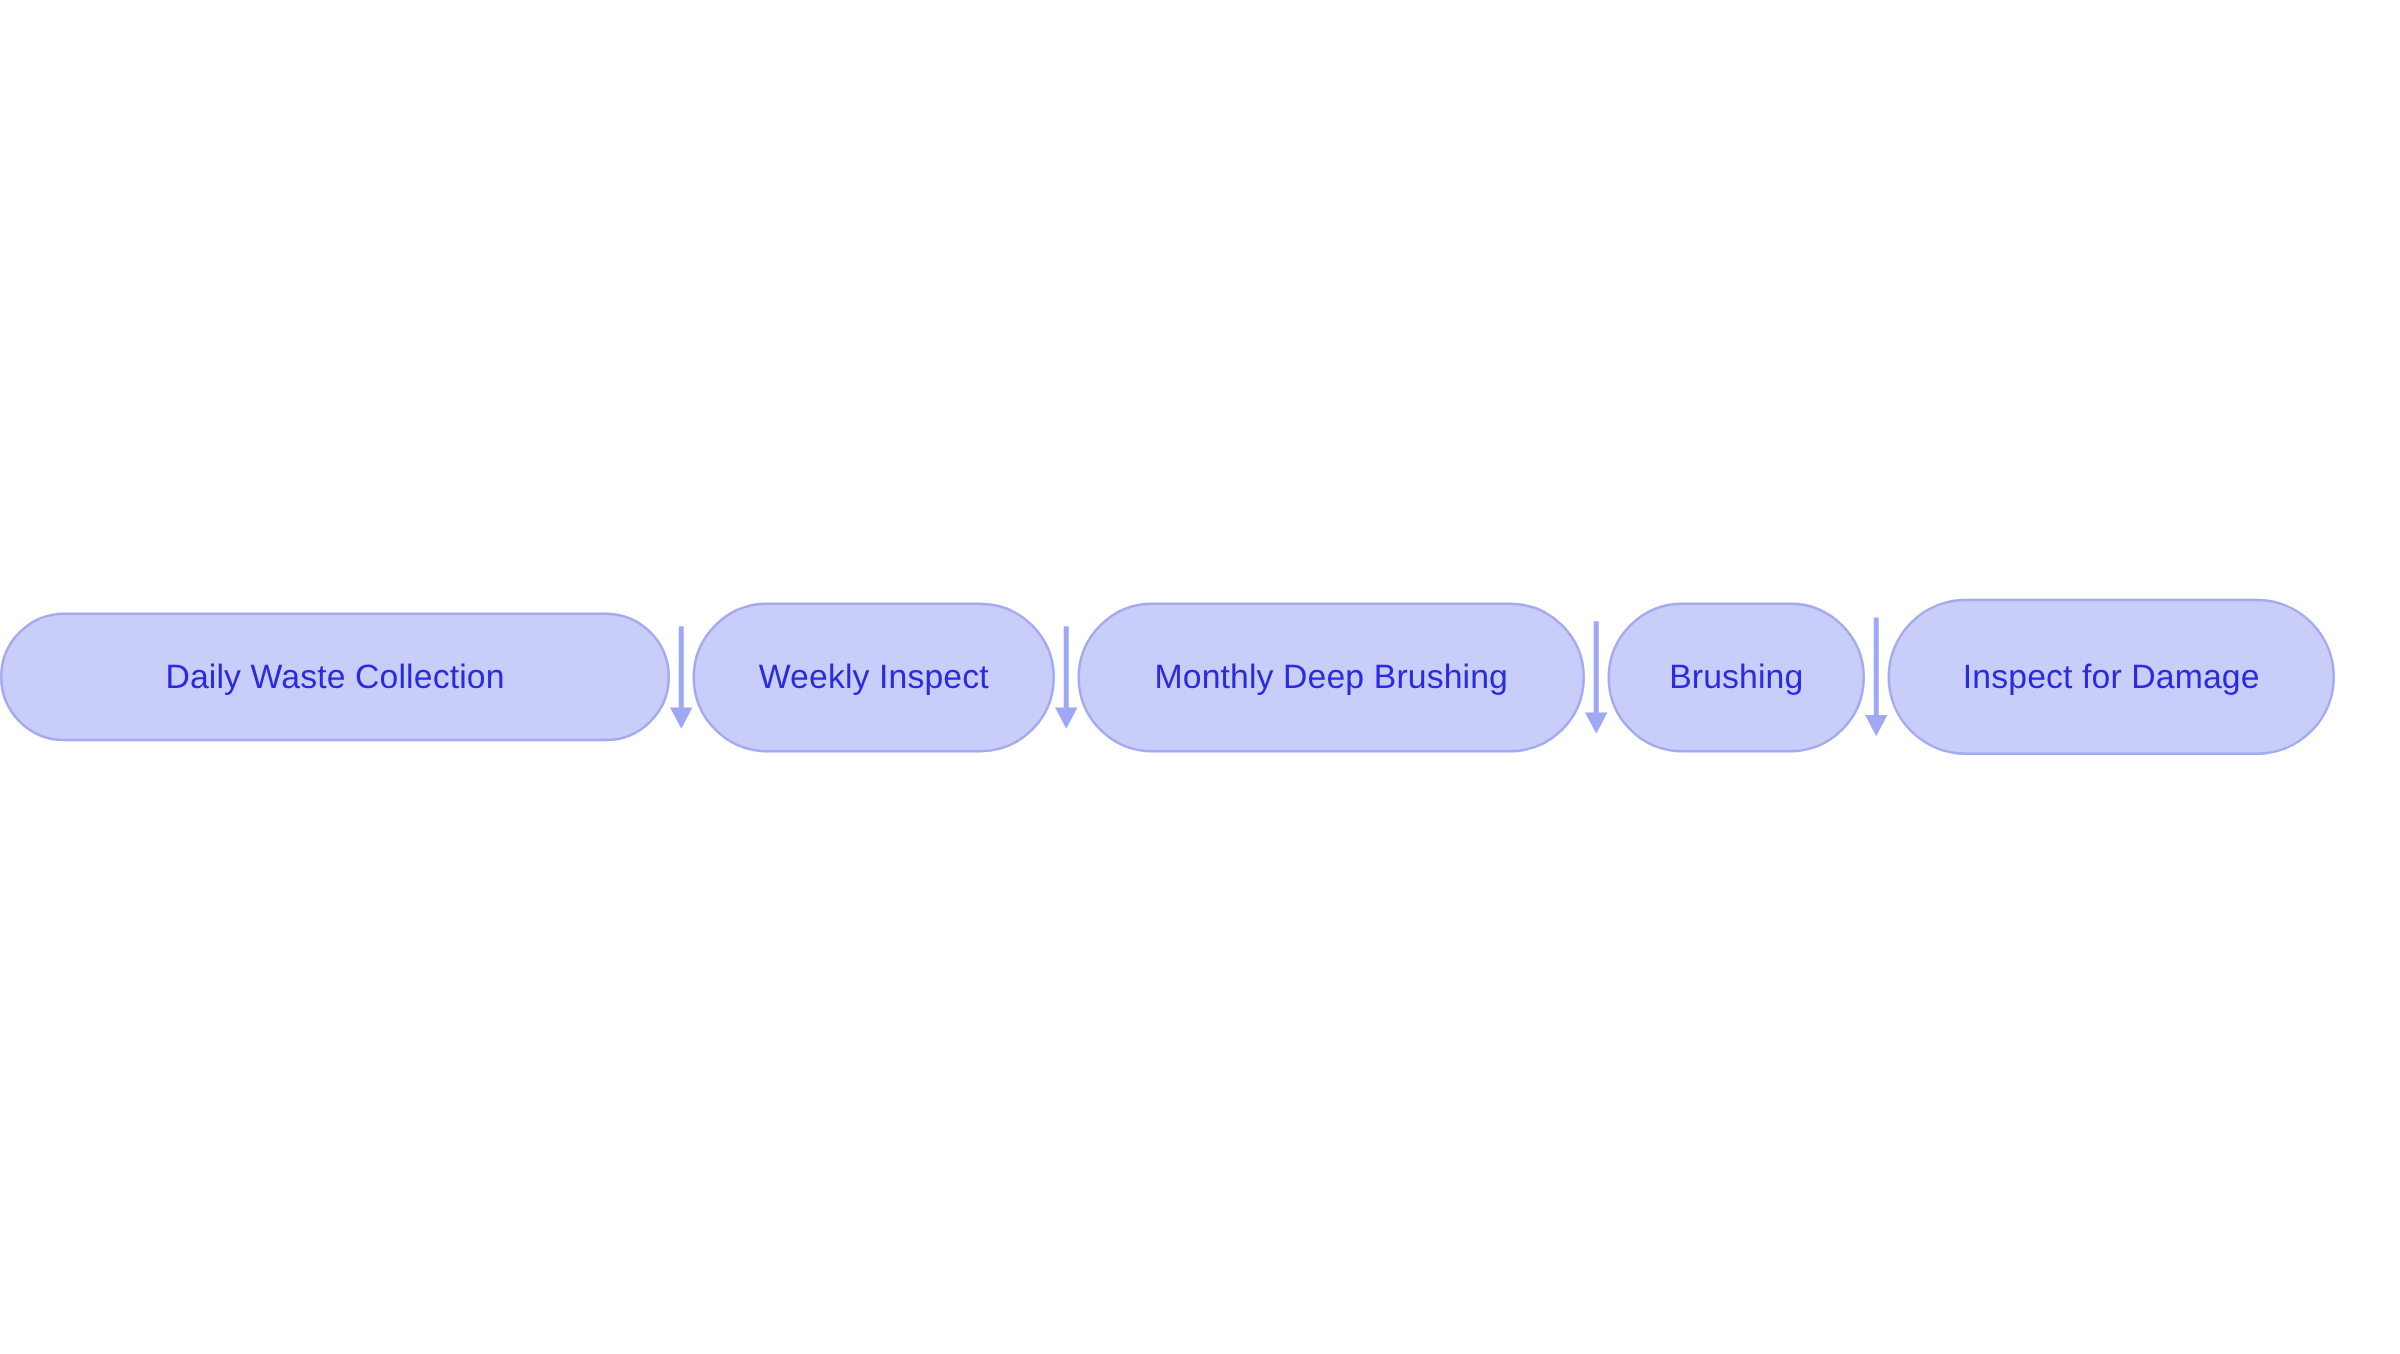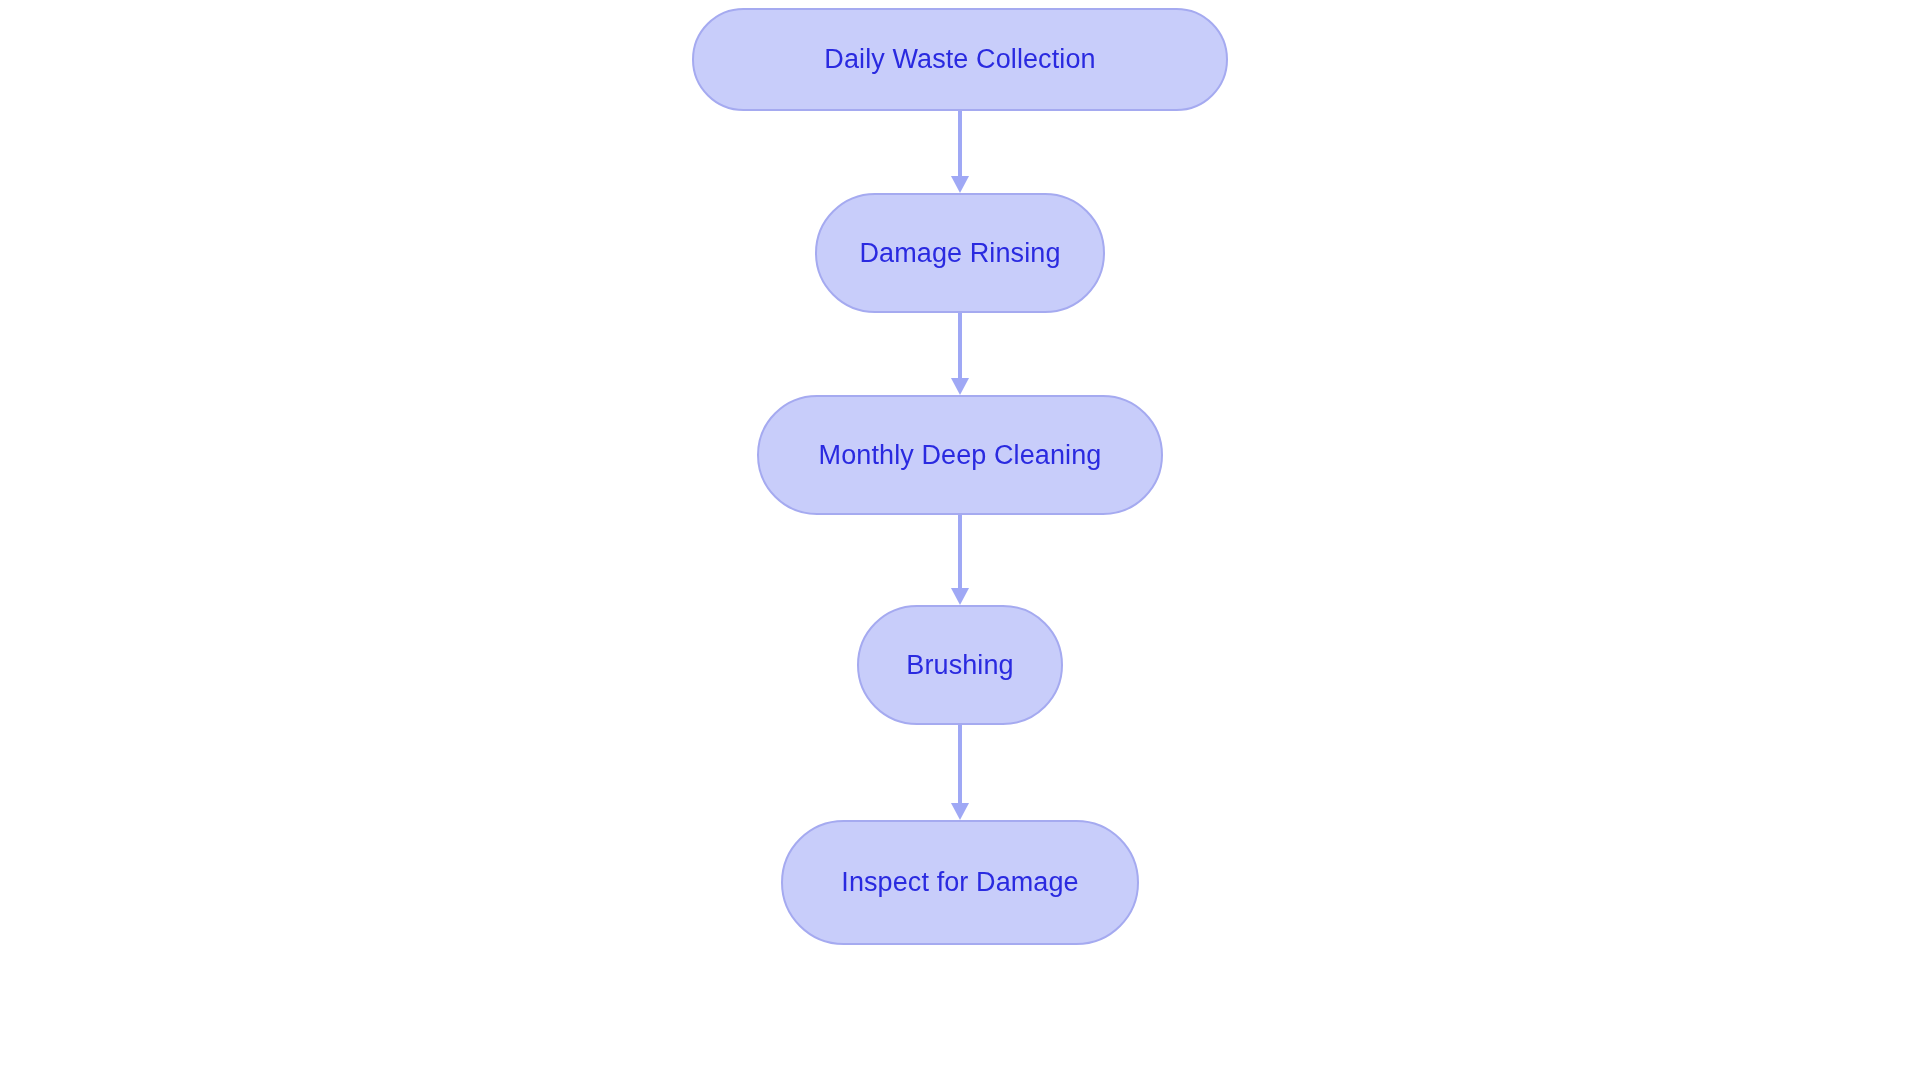--- a/index.html
+++ b/index.html
@@ -21,21 +21,21 @@
     background: #ffffff;
   }
 
   .flow-column {
     position: absolute;
     left: 0;
     top: 0;
     width: 1920px;
     height: 1083px;
     display: flex;
-    flex-direction: column;
+    flex-direction: row;
     align-items: center;
   }
 
   .flow-node {
     box-sizing: border-box;
     display: flex;
     align-items: center;
     justify-content: center;
     background: #c8cdfa;
     border: 2px solid #a5aaf0;
@@ -104,30 +104,30 @@
     <div class="flow-node node-1">
       <span class="flow-node-label">Daily Waste Collection</span>
     </div>
 
     <div class="flow-connector conn-1">
       <div class="connector-stem"></div>
       <div class="connector-head"></div>
     </div>
 
     <div class="flow-node node-2">
-      <span class="flow-node-label">Damage Rinsing</span>
+      <span class="flow-node-label">Weekly Inspect</span>
     </div>
 
     <div class="flow-connector conn-2">
       <div class="connector-stem"></div>
       <div class="connector-head"></div>
     </div>
 
     <div class="flow-node node-3">
-      <span class="flow-node-label">Monthly Deep Cleaning</span>
+      <span class="flow-node-label">Monthly Deep Brushing</span>
     </div>
 
     <div class="flow-connector conn-3">
       <div class="connector-stem"></div>
       <div class="connector-head"></div>
     </div>
 
     <div class="flow-node node-4">
       <span class="flow-node-label">Brushing</span>
     </div>

